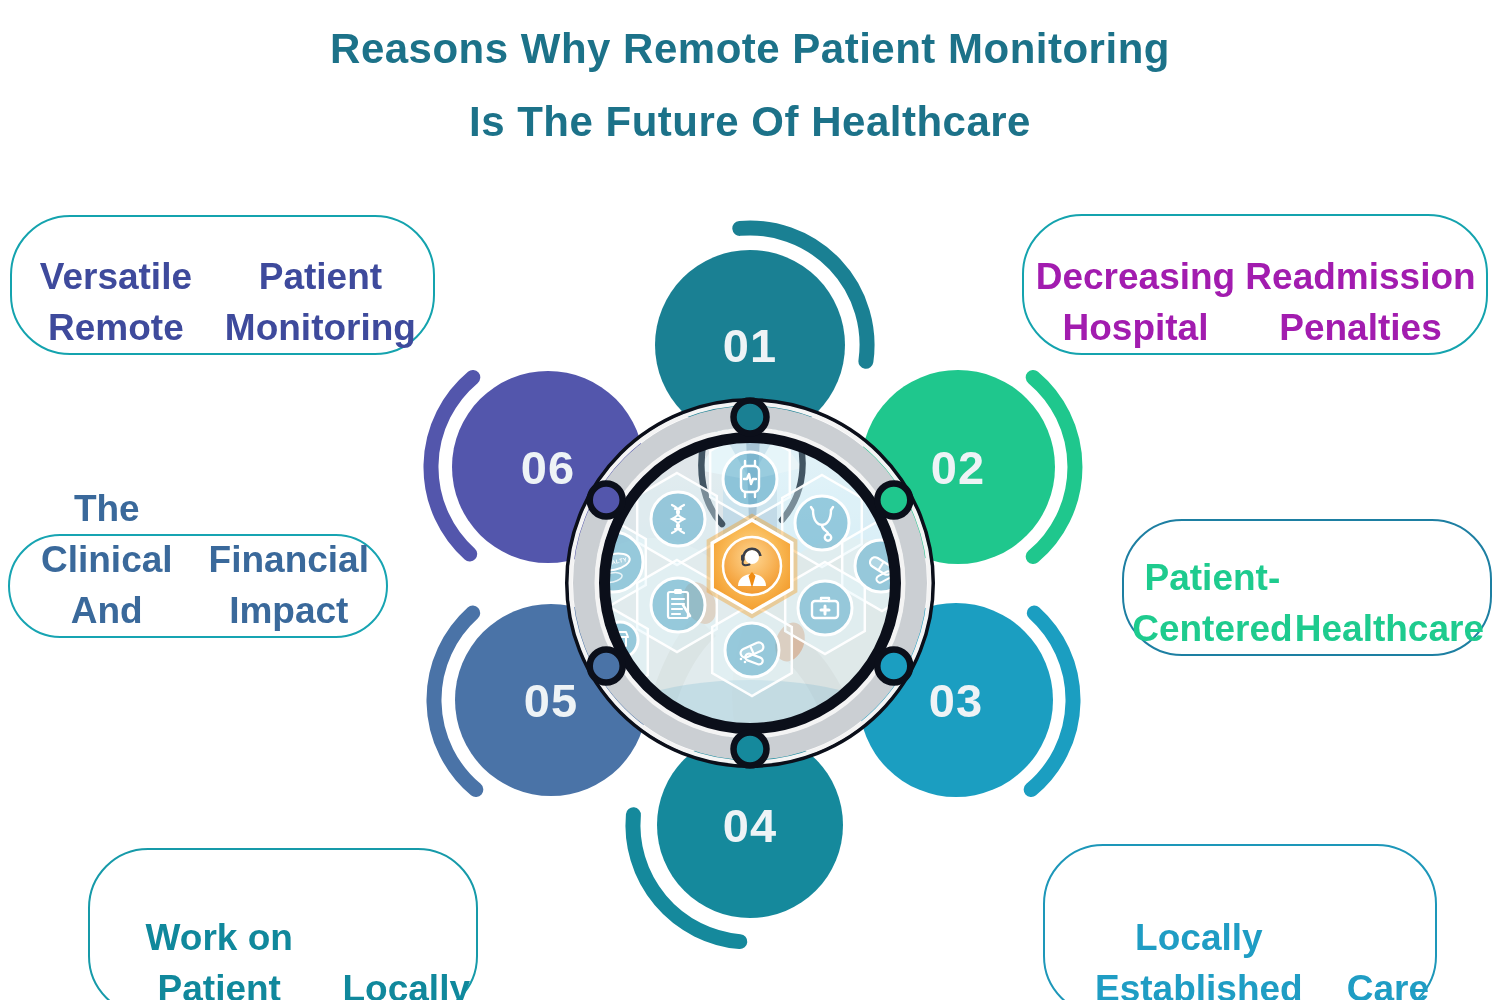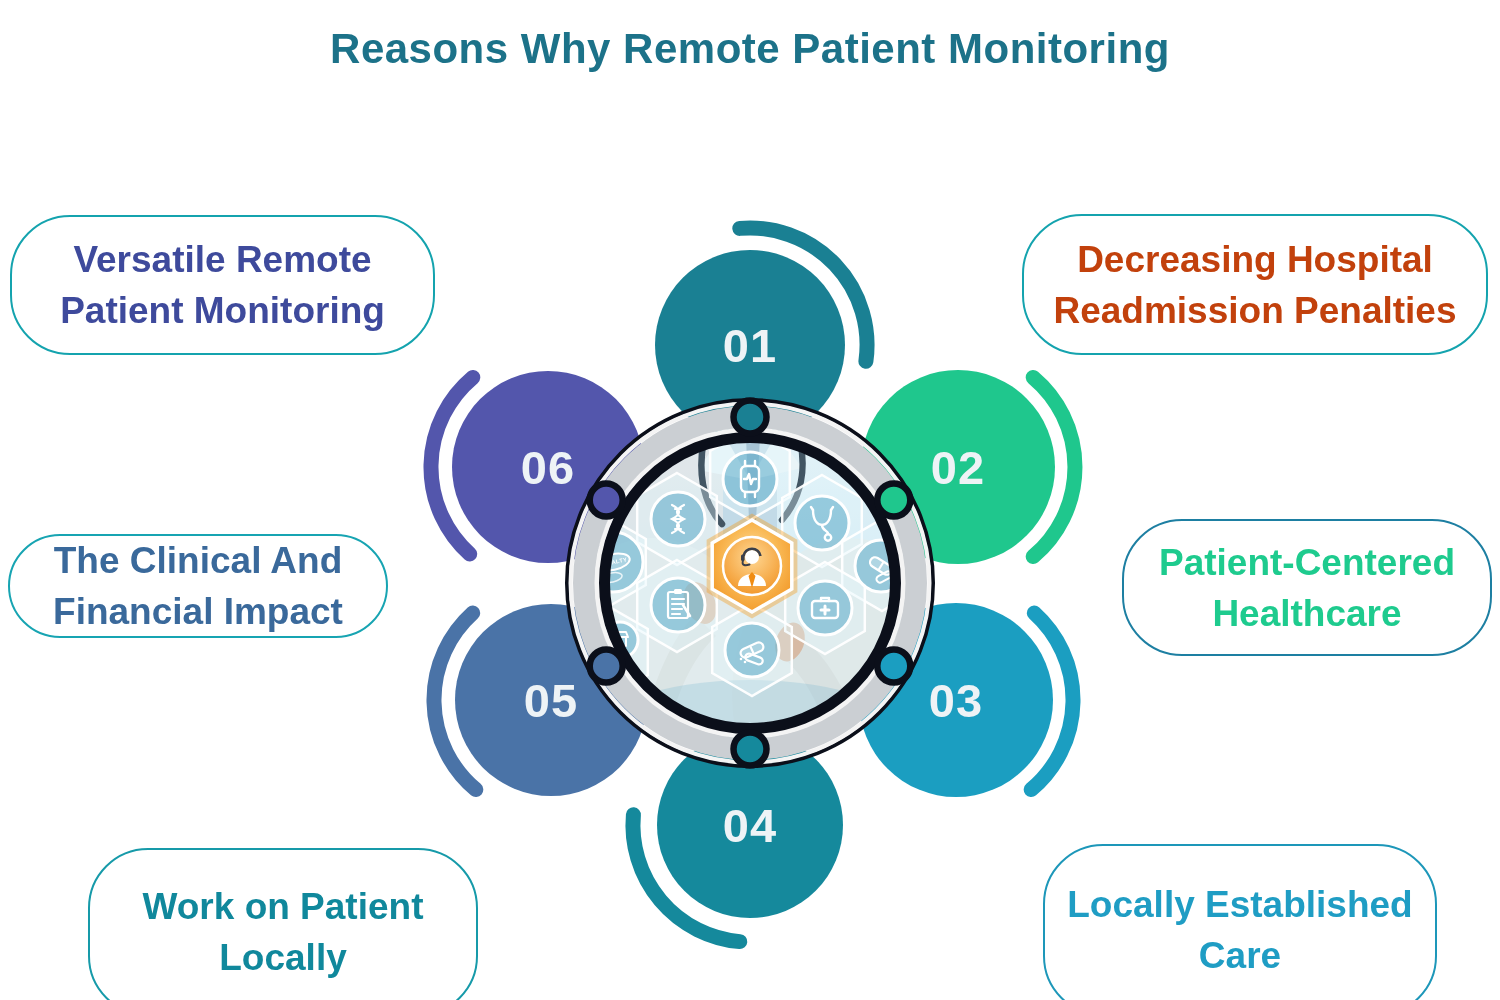--- a/index.html
+++ b/index.html
@@ -6,43 +6,44 @@
   .stage{
     position:relative;width:1500px;height:1000px;overflow:hidden;background:#ffffff;
     font-family:"Liberation Sans","DejaVu Sans",sans-serif;
   }
   .title{
     position:absolute;left:0;right:0;top:12px;text-align:center;
     font-size:42px;font-weight:700;line-height:73px;letter-spacing:0.5px;
   }
   .label-box{
     position:absolute;border:2.5px solid;border-radius:60px;
-    display:flex;flex-direction:column;justify-content:center;align-items:center;
+    display:flex;flex-direction:row;justify-content:center;align-items:flex-end;
     font-size:37px;font-weight:700;line-height:51px;text-align:center;
     background:transparent;padding:0 6px;box-sizing:border-box;
   }
   svg{position:absolute;left:0;top:0;}
   .step-num{font-family:"Liberation Sans","DejaVu Sans",sans-serif;font-weight:700;font-size:47px;fill:#eef3f6;letter-spacing:1px;}
   .stamp-text{font-family:"Liberation Sans","DejaVu Sans",sans-serif;font-weight:700;}
 </style>
 </head>
 <body>
 
 <div class="stage">
 
   <div class="title" style="color: rgb(28, 114, 137);">
     <div>Reasons Why Remote Patient Monitoring</div>
+    <div>Is The Future Of Healthcare</div>
   </div>
 
   <div class="label-box" style="left: 10px; top: 215px; width: 425px; height: 140px; color: rgb(62, 74, 156); border-color: rgb(20, 163, 174);">
     <div>Versatile Remote</div>
     <div>Patient Monitoring</div>
   </div>
 
-  <div class="label-box" style="left: 1022px; top: 214px; width: 466px; height: 141px; color: #c2410c; border-color: rgb(20, 163, 174);">
+  <div class="label-box" style="left: 1022px; top: 214px; width: 466px; height: 141px; color: #a21caf; border-color: rgb(20, 163, 174);">
     <div>Decreasing Hospital</div>
     <div>Readmission Penalties</div>
   </div>
 
   <div class="label-box" style="left: 8px; top: 534px; width: 380px; height: 104px; color: rgb(58, 105, 155); border-color: rgb(23, 164, 178);">
     <div>The Clinical And</div>
     <div>Financial Impact</div>
   </div>
 
   <div class="label-box" style="left: 1122px; top: 519px; width: 370px; height: 137px; color: rgb(30, 203, 142); border-color: rgb(29, 127, 162);">

